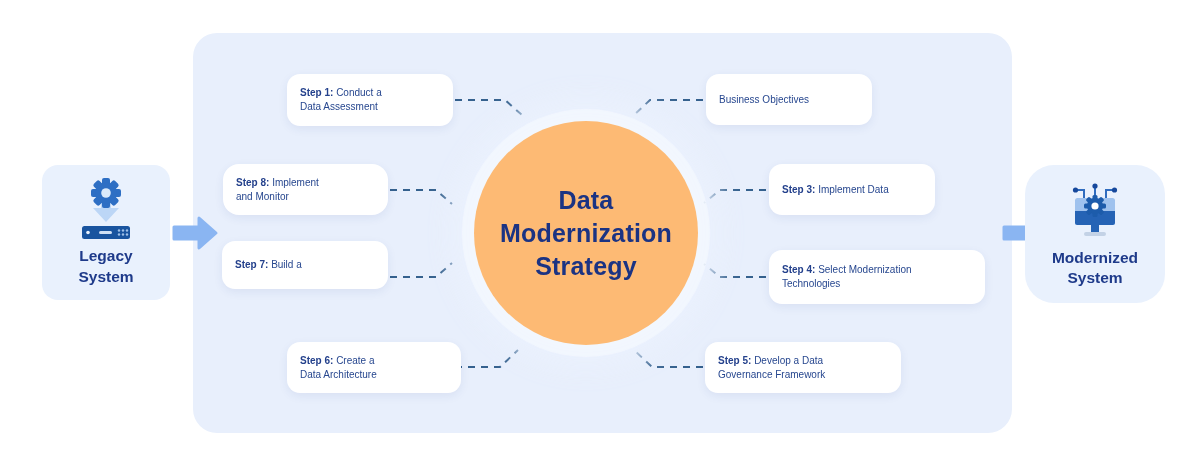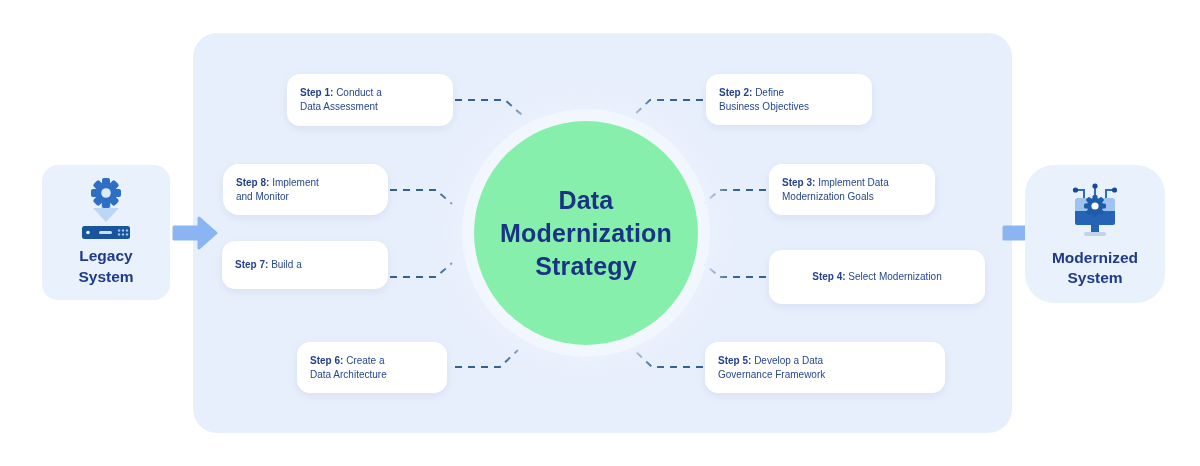--- a/index.html
+++ b/index.html
@@ -7,21 +7,21 @@
   .stage {
     position:relative; width:1200px; height:466px; background:#ffffff;
     font-family:"Liberation Sans", sans-serif; overflow:hidden;
   }
   .panel {
     position:absolute; left:193px; top:33px; width:819px; height:400px;
     background:#e8effc; border-radius:24px;
   }
   .center-circle {
     position:absolute; left:474px; top:121px; width:224px; height:224px;
-    border-radius:50%; background:#86efac;
+    border-radius:50%; background:#fdba74;
     box-shadow:0 0 0 12px rgba(248,251,255,0.55), 0 0 22px 26px rgba(234,241,253,0.9);
     display:flex; align-items:center; justify-content:center;
   }
   .center-title {
     text-align:center; font-weight:bold; font-size:25px; line-height:1.32;
     color:#1b3383; letter-spacing:0.2px; white-space:nowrap;
   }
   .side-card {
     position:absolute; background:#e9f1fd; border-radius:16px;
     display:flex; flex-direction:column; align-items:center; justify-content:center;
@@ -37,23 +37,23 @@
     box-shadow:0 3px 10px rgba(40,70,140,0.08);
     box-sizing:border-box; padding:6px 13px;
     display:flex; flex-direction:column; justify-content:center;
     font-size:10px; line-height:1.36; color:#27478f;
   }
   .step-line { white-space:nowrap; }
   .step-card b { font-weight:bold; color:#24418c; }
   .pos-s1 { left:287px; top:74px;  width:166px; height:52px; }
   .pos-s2 { left:706px; top:74px;  width:166px; height:51px; }
   .pos-s3 { left:769px; top:164px; width:166px; height:51px; }
-  .pos-s4 { left:769px; top:250px; width:216px; height:54px;text-align:center; }
-  .pos-s5 { left:705px; top:342px; width:240px; height:51px; }
-  .pos-s6 { left:297px; top:342px; width:150px; height:51px; }
+  .pos-s4 { left:769px; top:250px; width:216px; height:54px; }
+  .pos-s5 { left:705px; top:342px; width:196px; height:51px; }
+  .pos-s6 { left:287px; top:342px; width:174px; height:51px; }
   .pos-s7 { left:222px; top:241px; width:166px; height:48px; }
   .pos-s8 { left:223px; top:164px; width:165px; height:51px;border-radius:16px; }
   .overlay-svg { position:absolute; left:0; top:0; pointer-events:none; }
   .icon-svg { display:block; }
 </style>
 </head>
 <body>
 
 <div class="stage">
 
@@ -140,29 +140,28 @@
       <div>Modernization</div>
       <div>Strategy</div>
     </div>
   </div>
 
   <div class="step-card pos-s1">
     <div class="step-line"><b>Step 1: </b><span>Conduct a</span></div>
     <div class="step-line">Data Assessment</div>
   </div>
   <div class="step-card pos-s2">
-    <div class="step-line"><b>Step 2: </b><span>Define</span></div>
     <div class="step-line">Business Objectives</div>
   </div>
   <div class="step-card pos-s3">
     <div class="step-line"><b>Step 3: </b><span>Implement Data</span></div>
-    <div class="step-line">Modernization Goals</div>
   </div>
   <div class="step-card pos-s4">
     <div class="step-line"><b>Step 4: </b><span>Select Modernization</span></div>
+    <div class="step-line">Technologies</div>
   </div>
   <div class="step-card pos-s5">
     <div class="step-line"><b>Step 5: </b><span>Develop a Data</span></div>
     <div class="step-line">Governance Framework</div>
   </div>
   <div class="step-card pos-s6">
     <div class="step-line"><b>Step 6: </b><span>Create a</span></div>
     <div class="step-line">Data Architecture</div>
   </div>
   <div class="step-card pos-s7">

